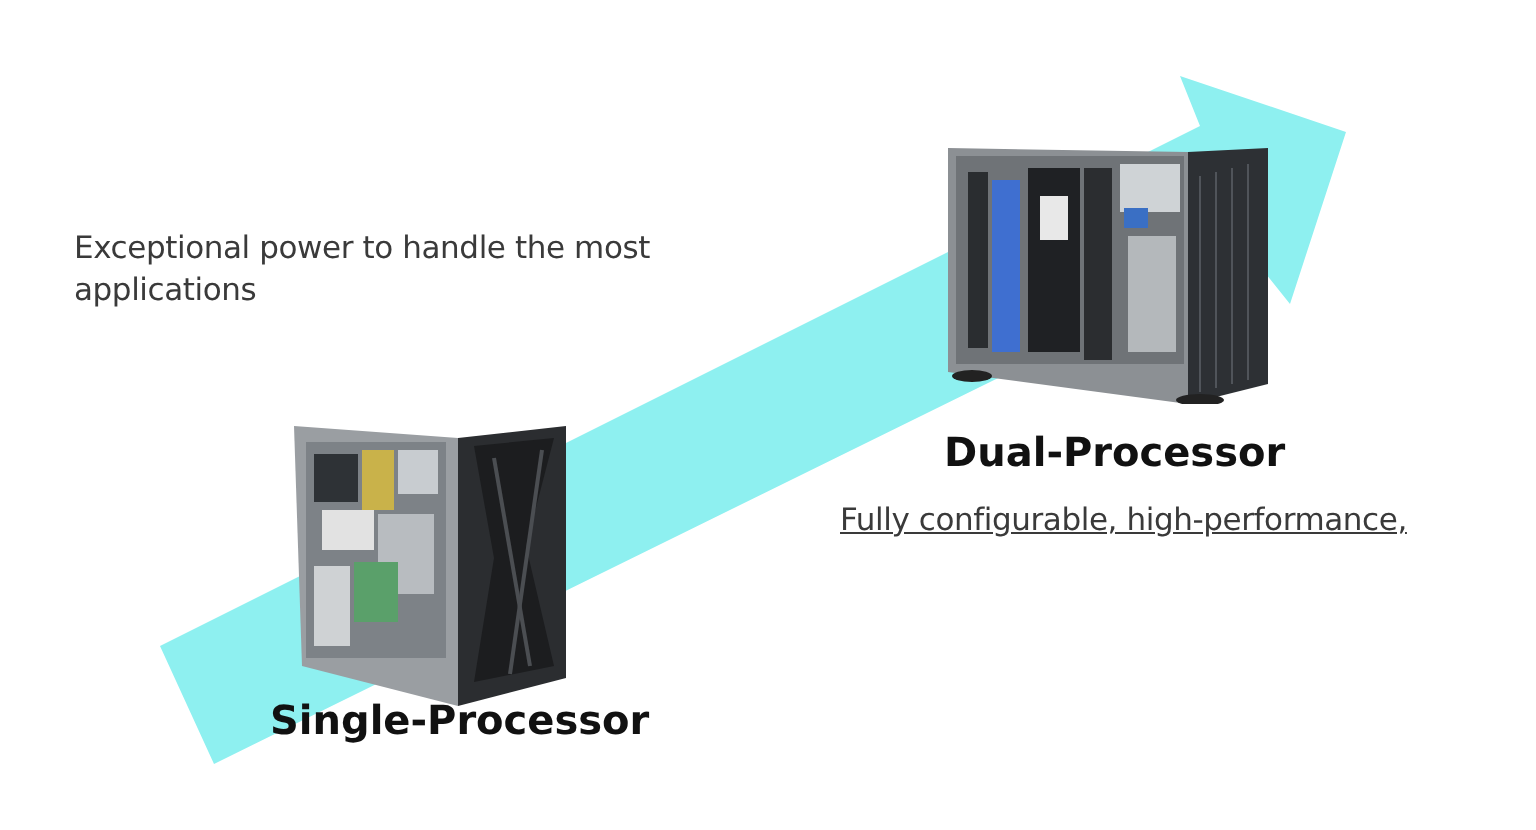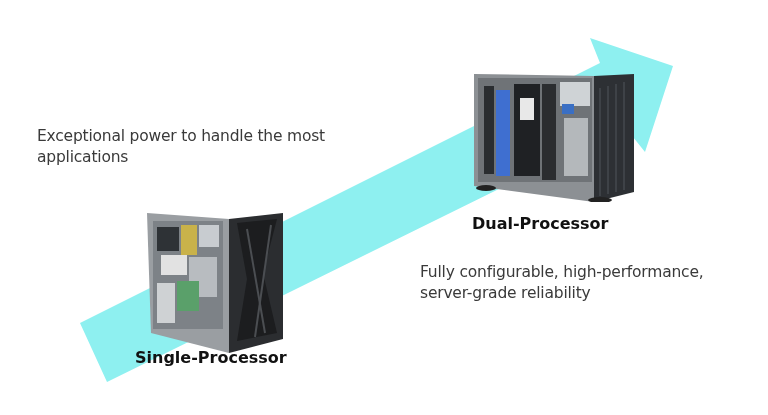--- a/index.html
+++ b/index.html
@@ -1,21 +1,21 @@
 <!DOCTYPE html>
 <html><head>
 <meta charset="utf-8">
 <style>
   html, body { margin:0; padding:0; }
   body { width:768px; height:415px; background:#ffffff; position:relative; overflow:hidden;
          font-family:"DejaVu Sans", "Liberation Sans", sans-serif; }
   #arrow { position:absolute; left:0; top:0; }
-  .desc { position:absolute; color:#3a3a3a; font-size:15.5px; line-height:21px; letter-spacing:-0.2px;margin-top:12px; }
+  .desc { position:absolute; color:#3a3a3a; font-size:15.5px; line-height:21px; letter-spacing:-0.2px; }
   .desc div { white-space:nowrap; }
-  .label { position:absolute; font-weight:bold; color:#111; font-size:16px; white-space:nowrap; }
+  .label { position:absolute; font-weight:bold; color:#111; font-size:20px; white-space:nowrap; }
   .server { position:absolute; }
 </style>
 </head>
 <body>
 
 <svg id="arrow" width="768" height="415" viewBox="0 0 768 415">
   <polygon fill="#8EF0F0" points="80,323 600,63 590,38 673,66 645,152 625,127 107,382"></polygon>
 </svg>
 
 <div class="desc" style="left:37px; top:114px;">
@@ -58,16 +58,15 @@
       <line x1="134" y1="12" x2="134" y2="120"></line>
     <line x1="142" y1="10" x2="142" y2="118"></line>
       <line x1="150" y1="8" x2="150" y2="116"></line>
   </g>
   <ellipse cx="12" cy="114" rx="10" ry="3" fill="#222"></ellipse>
   <ellipse cx="126" cy="126" rx="12" ry="3" fill="#222"></ellipse>
 </svg>
 
 <div class="label" style="left:472px; top:214px;">Dual-Processor</div>
 
-<div class="desc" style="left:420px; top:250px;">
+<div class="desc" style="left:420px; top:250px;text-decoration:underline;">
   <div>Fully configurable, high-performance,</div>
-  <div>server-grade reliability</div>
 </div>
 
 </body></html>

